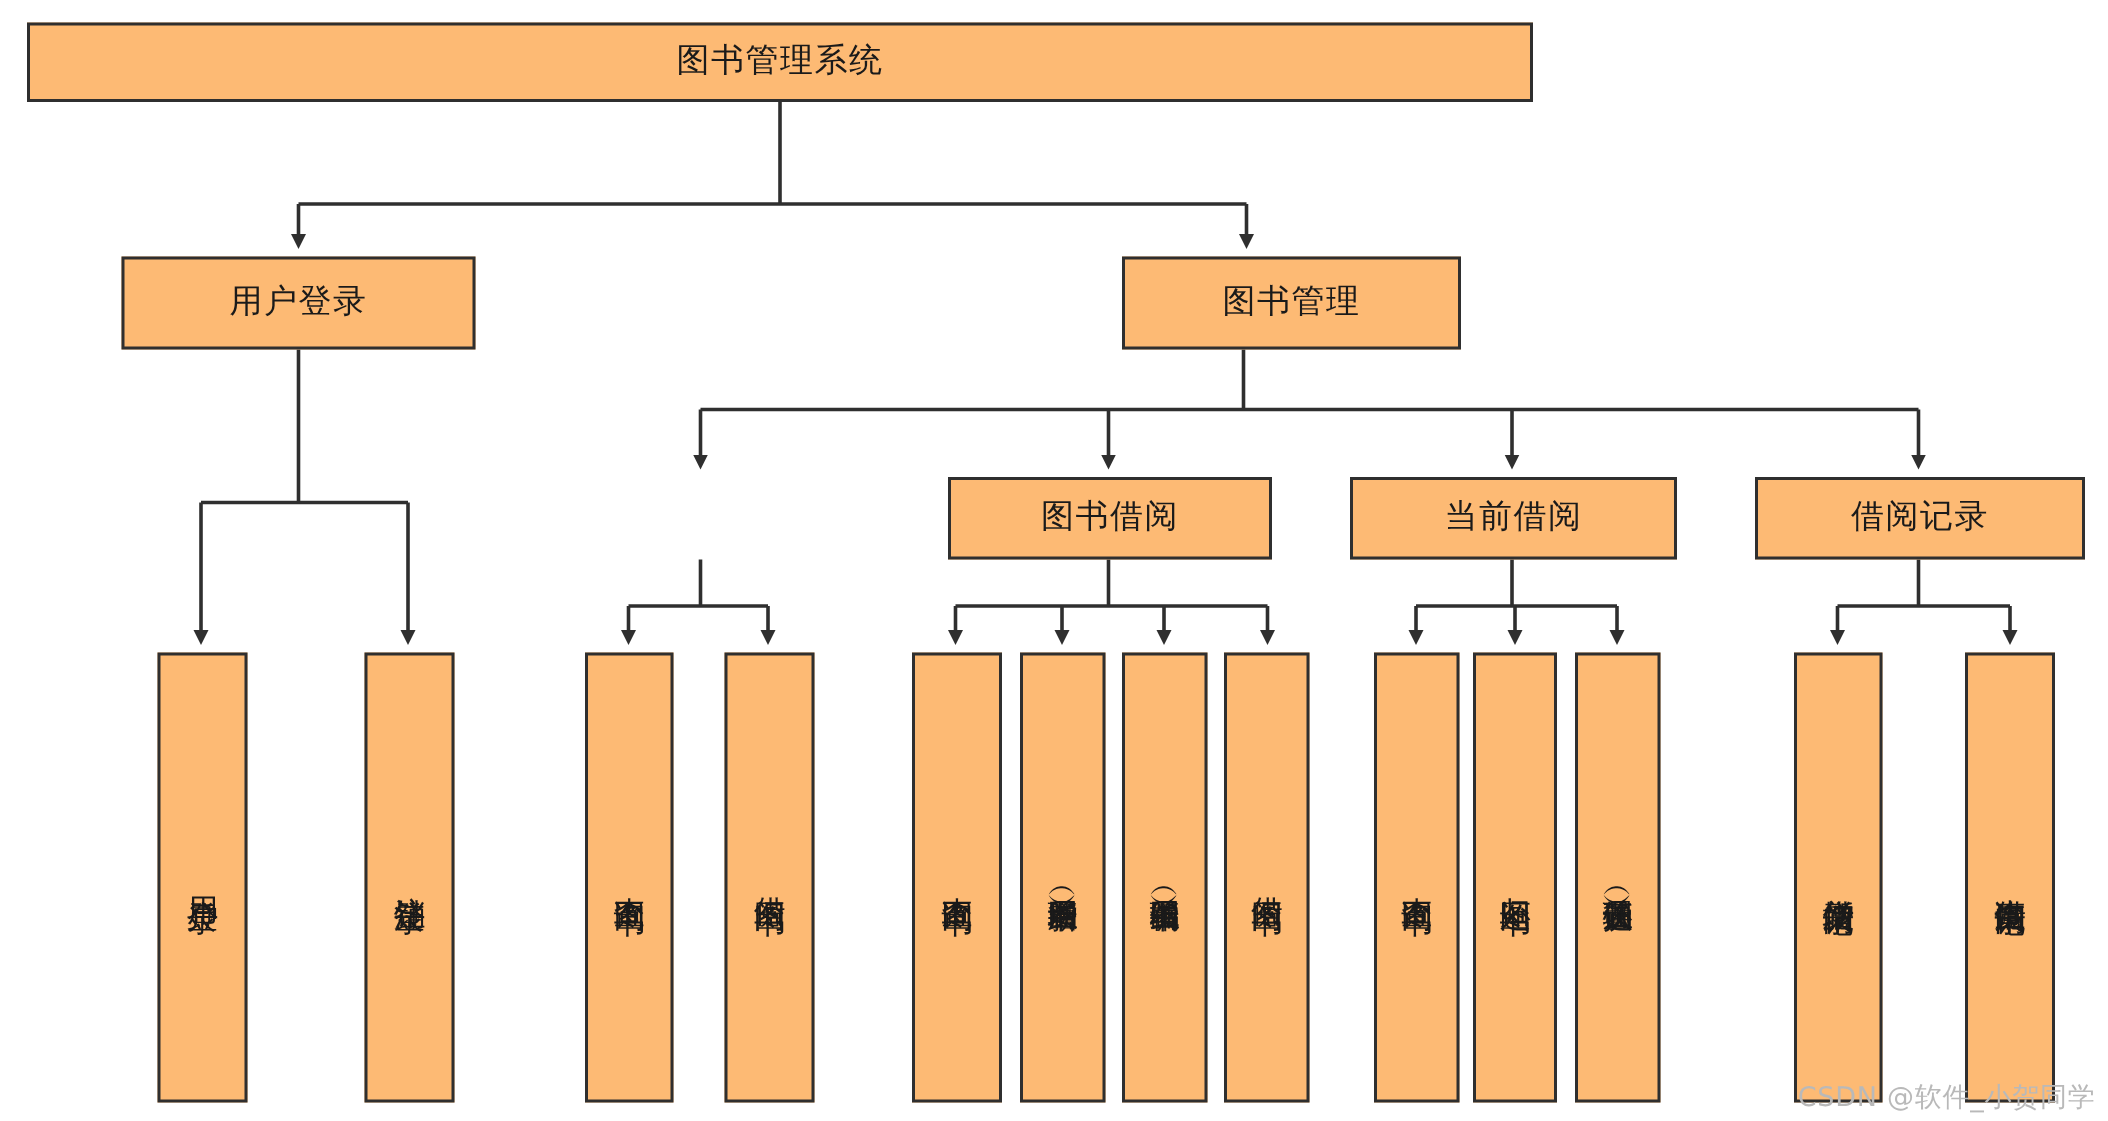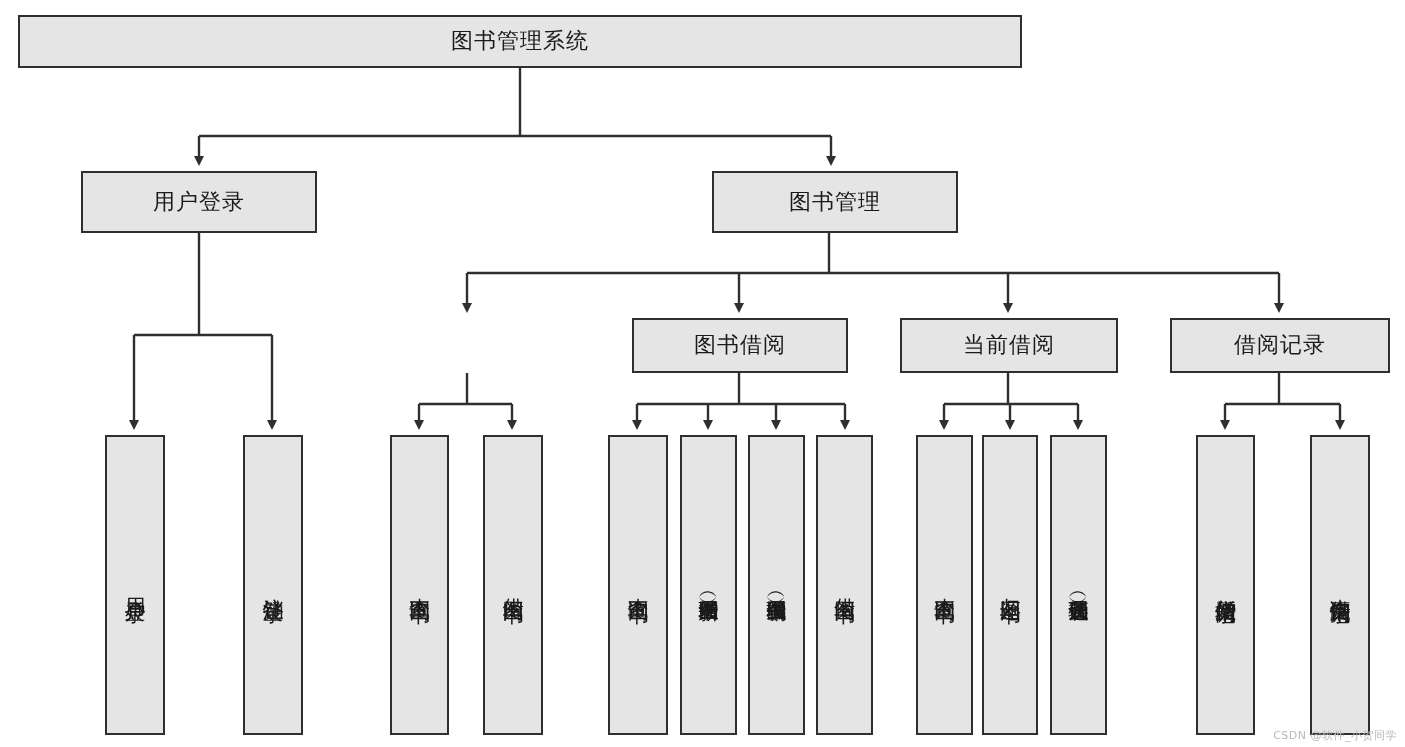--- a/index.html
+++ b/index.html
@@ -19,21 +19,21 @@
   svg#edges {
     position: absolute;
     left: 0; top: 0;
     width: 1405px;
     height: 747px;
     pointer-events: none;
   }
   .node {
     position: absolute;
     border: 2px solid #2f2f2f;
-    background: #e5e5e5;
+    background: #fdba74;
     display: flex;
     align-items: center;
     justify-content: center;
     color: #1a1a1a;
   }
   .node.horiz {
     font-size: 22px;
     letter-spacing: 1px;
     line-height: 1.2;
     white-space: nowrap;
@@ -52,21 +52,21 @@
   .node.vert span {
     writing-mode: vertical-rl;
     text-orientation: upright;
     display: block;
     max-height: 100%;
   }
   #watermark {
     position: absolute;
     right: 8px;
     bottom: 4px;
-    font-size: 11px;
+    font-size: 18px;
     color: #b9b9b9;
     letter-spacing: 0.5px;
     white-space: nowrap;
     font-family: "DejaVu Sans", "Liberation Sans", sans-serif;
   }
 </style>
 </head>
 <body>
 
 <div id="canvas">
@@ -121,21 +121,21 @@
     </g>
   </svg>
 
   <div class="node horiz" style="left:18px; top:15px; width:1004px; height:53px;">
     <span>图书管理系统</span>
   </div>
 
   <div class="node horiz" style="left:81px; top:171px; width:236px; height:62px;">
     <span>用户登录</span>
   </div>
-  <div class="node horiz" style="left:712px; top:171px; width:246px; height:62px;">
+  <div class="node horiz" style="left:748px; top:171px; width:226px; height:62px;">
     <span>图书管理</span>
   </div>
 
   <div class="node horiz" style="left:632px; top:318px; width:216px; height:55px;">
     <span>图书借阅</span>
   </div>
   <div class="node horiz" style="left:900px; top:318px; width:218px; height:55px;">
     <span>当前借阅</span>
   </div>
   <div class="node horiz" style="left:1170px; top:318px; width:220px; height:55px;justify-content:center;">

